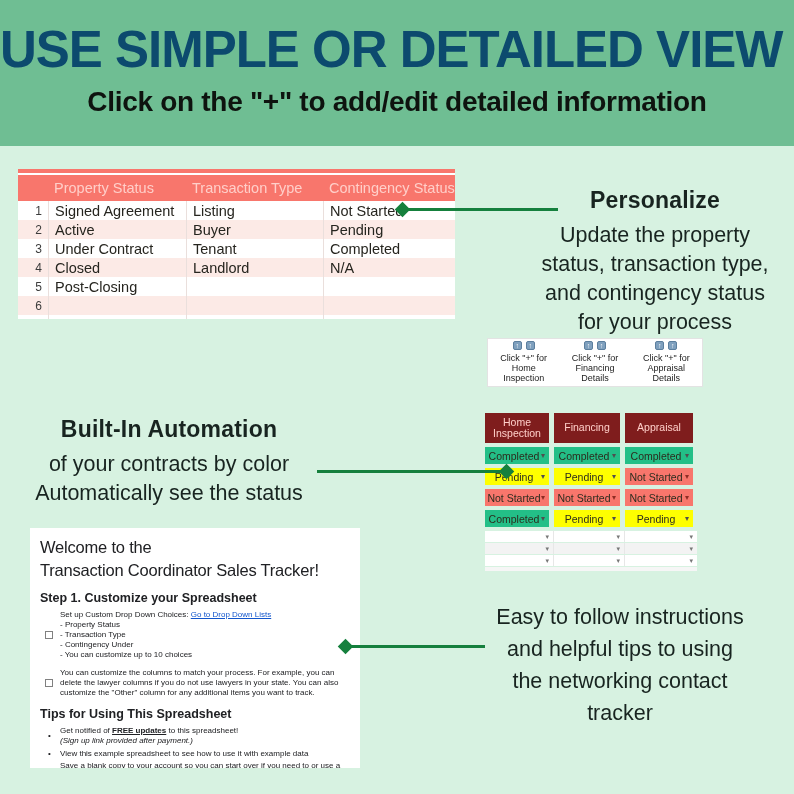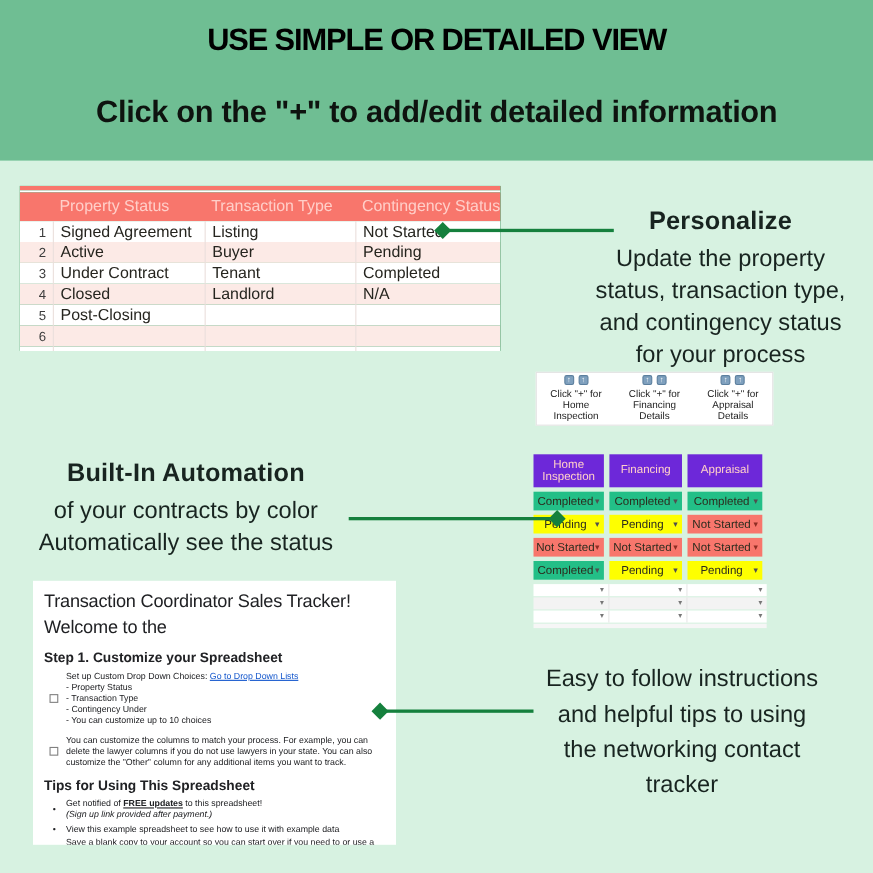--- a/index.html
+++ b/index.html
@@ -4,22 +4,22 @@
 <style>
   * { margin:0; padding:0; box-sizing:border-box; }
   html,body { background:#ffffff; }
   .canvas {
     position:relative; width:794px; height:794px; overflow:hidden;
     background:#D7F2E1; font-family:"Liberation Sans", sans-serif; color:#1b2420;
   }
   
   .band { position:absolute; left:0; top:0; width:794px; height:146px; background:#6FBE93; }
   .band-title {
-    position:absolute; top:20px; left:0; width:100%; text-align:center;
-    font-size:28px; font-weight:800; letter-spacing:-1px; color:#000000;
+    position:absolute; top:20px; left:0; width:100%; text-align:left;
+    font-size:51px; font-weight:800; letter-spacing:-1px; color:#0c4a6e;
   }
   .band-subtitle {
     position:absolute; top:86px; left:0; width:100%; text-align:center;
     font-size:28px; font-weight:600; letter-spacing:-0.3px; color:#0e130f;
   }
   
   .status-card { position:absolute; left:18px; top:169px; width:437px; height:150px; background:#15803d; overflow:hidden; }
   .strip-salmon { height:4px; background:#F8766C; }
   .strip-white  { height:2px; background:#ffffff; }
   .sheet-header {
@@ -63,21 +63,21 @@
   .btn-row { height:11px; margin-bottom:1px; }
   .gbtn {
     display:inline-block; width:9px; height:9px; margin:0 2px;
     background:#7FA0BE; border:1px solid #5c7f9e; border-radius:2px;
     color:#ffffff; font-size:7px; line-height:7px; vertical-align:top;
   }
   
   .detail-table { position:absolute; left:485px; top:413px; width:212px; z-index:1; }
   .dheader { display:grid; grid-template-columns:64px 66px 68px; column-gap:5px; height:30px; }
   .dhcell {
-    background:#6d28d9; color:#FFCFC9; font-size:10.5px; line-height:11.5px;
+    background:#7f1d1d; color:#FFCFC9; font-size:10.5px; line-height:11.5px;
     display:flex; align-items:center; justify-content:center; text-align:center; padding:0 2px;
   }
   .drow { display:grid; grid-template-columns:64px 66px 68px; column-gap:5px; height:17px; margin-top:4px; }
   .dcell { display:flex; align-items:center; font-size:10.5px; color:#2c2c1e; padding:0 4px 0 2px; }
   .dtext { flex:1; text-align:center; white-space:nowrap; overflow:hidden; }
   .caret { font-size:8px; color:#4f4f4f; line-height:8px; }
   .green  { background:#23BF87; }
   .yellow { background:#FEFF00; }
   .red    { background:#F8766C; }
   .red .caret { color:#8f2d24; }
@@ -309,22 +309,22 @@
           <span class="caret">▾</span>
         </div>
       <div class="ecell">
           <span class="caret">▾</span>
         </div>
     </div>
     <div class="esliver"></div>
   </div>
 
   <div class="doc">
+    <div class="doc-title">Welcome to the</div>
     <div class="doc-title">Transaction Coordinator Sales Tracker!</div>
-    <div class="doc-title">Welcome to the</div>
     <div class="doc-h2">Step 1. Customize your Spreadsheet</div>
 
     <div class="doc-item">
       <span class="checkbox cb-1"></span>
       <div>
         <div>
           <span>Set up Custom Drop Down Choices: </span><span class="doc-link">Go to Drop Down Lists</span>
         </div>
         <div>- Property Status</div>
         <div>- Transaction Type</div>

